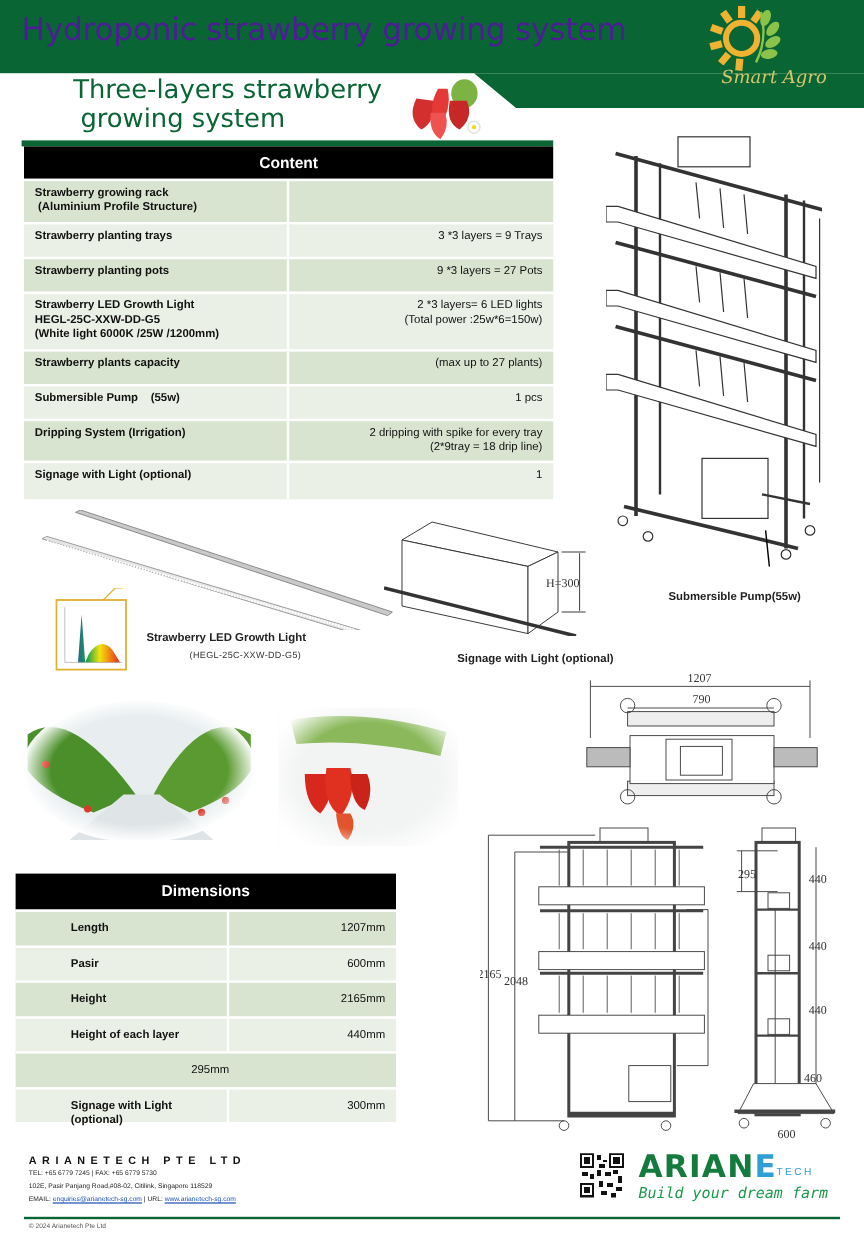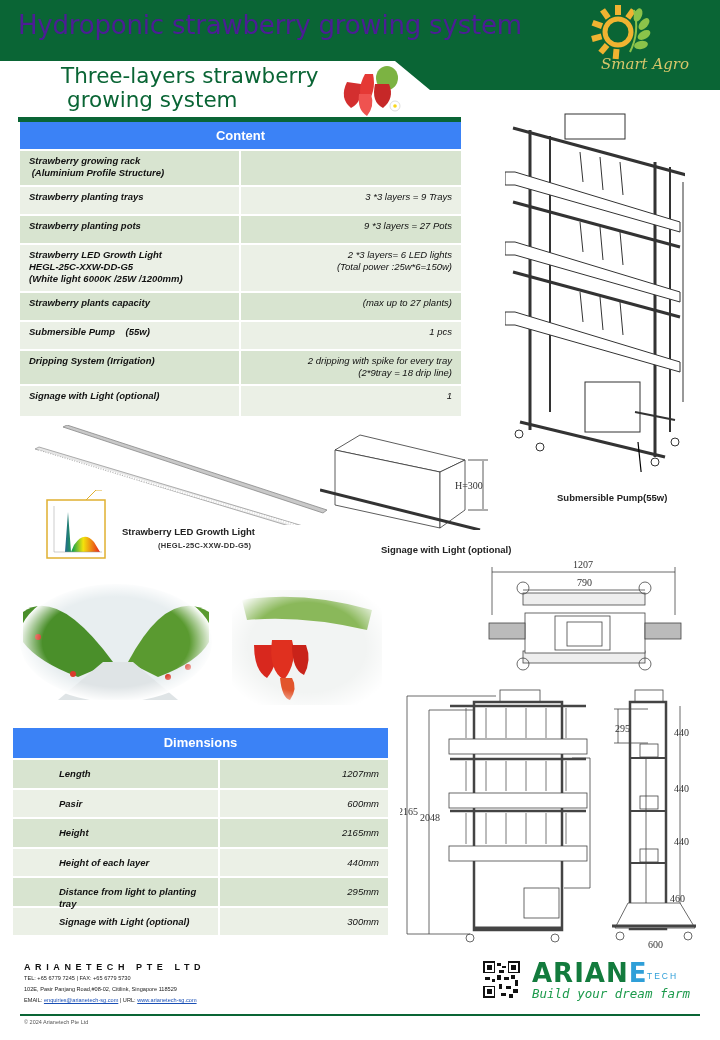--- a/index.html
+++ b/index.html
@@ -12,41 +12,41 @@
   .subtitle { position: absolute; left: 25px; top: 64px; font-family: "DejaVu Sans", sans-serif; font-size: 21.5px; color: #0a6535; line-height: 24px; margin-left: 36px; }
   .subtitle div:nth-child(2) { padding-left: 6px; }
 
   .logo { position: absolute; left: 582px; top: 2px; width: 120px; height: 84px; }
   .logo-text { position: absolute; left: 586px; top: 55px; width: 118px; text-align: center; font-family: "DejaVu Serif", serif; font-style: italic; font-size: 15px; color: #d6c66a; }
 
   .berries { position: absolute; left: 335px; top: 62px; width: 70px; height: 54px; }
 
   
   .tbl { position: absolute; border-collapse: collapse; }
-  .tbl .hdr { background: #3b82f6; color: #fff; font-weight: bold; text-align: center; }
-  .tbl .row { display: flex; border-top: 2px solid #ffffff; font-style: italic; }
+  .tbl .hdr { background: #000000; color: #fff; font-weight: bold; text-align: center; }
+  .tbl .row { display: flex; border-top: 2px solid #ffffff; }
   .tbl .c1, .tbl .c2 { padding: 4px 9px; font-size: 9.5px; line-height: 12px; }
   .tbl .c1 { font-weight: bold; border-right: 2px solid #ffffff; }
   .tbl .c2 { text-align: right; }
   .tbl .odd { background: #d8e4d0; }
   .tbl .even { background: #ebf0e6; }
 
   #content-table { left: 20px; top: 122px; width: 441px; }
   #content-table .hdr { height: 27px; line-height: 27px; font-size: 13px; }
   #content-table .c1 { width: 221px; }
   #content-table .c2 { width: 220px; }
 
-  #dim-table { left: 13px; top: 728px; width: 375px; }
+  #dim-table { left: 13px; top: 728px; width: 317px; }
   #dim-table .hdr { height: 30px; line-height: 30px; font-size: 13px; }
   #dim-table .row { height: 29.5px; }
   #dim-table .c1 { width: 188px; padding-top: 8px; margin-left: 37px; }
   #dim-table .c2 { width: 187px; padding-top: 8px; }
 
   .caption { position: absolute; font-size: 9.5px; font-weight: bold; color: #222; }
-  .caption-sub { position: absolute; font-size: 7.5px; font-weight: bold; color: #333; letter-spacing: 0.3px; }
+  .caption-sub { position: absolute; font-size: 7.5px; font-weight: normal; color: #333; letter-spacing: 0.3px; }
 
   .drawing { position: absolute; }
   .dimtxt { font-family: "Liberation Serif", serif; font-size: 10px; fill: #333; }
 
   .photo { position: absolute; }
 
   .footer-company { position: absolute; left: 24px; top: 962px; font-size: 9px; font-weight: bold; letter-spacing: 4.6px; color: #111; }
   .footer-line { position: absolute; left: 24px; font-size: 5.6px; color: #222; }
   .footer-line a { color: #1a4fb5; text-decoration: underline; }
   .footer-rule { position: absolute; left: 20px; top: 1014px; width: 680px; height: 2px; background: #0a6535; }
@@ -328,21 +328,20 @@
   </div>
   <div class="row odd">
     <div class="c1">Height</div>
     <div class="c2">2165mm</div>
   </div>
   <div class="row even">
     <div class="c1">Height of each layer</div>
     <div class="c2">440mm</div>
   </div>
   <div class="row odd">
-    <div class="c1">Distance from light to planting tray</div>
     <div class="c2">295mm</div>
   </div>
   <div class="row even">
     <div class="c1">Signage with Light (optional)</div>
     <div class="c2">300mm</div>
   </div>
 </div>
 
 <div class="footer-company">ARIANETECH PTE LTD</div>
 <div class="footer-line" style="top:975px">TEL: +65 6779 7245   |   FAX: +65 6779 5730</div>

